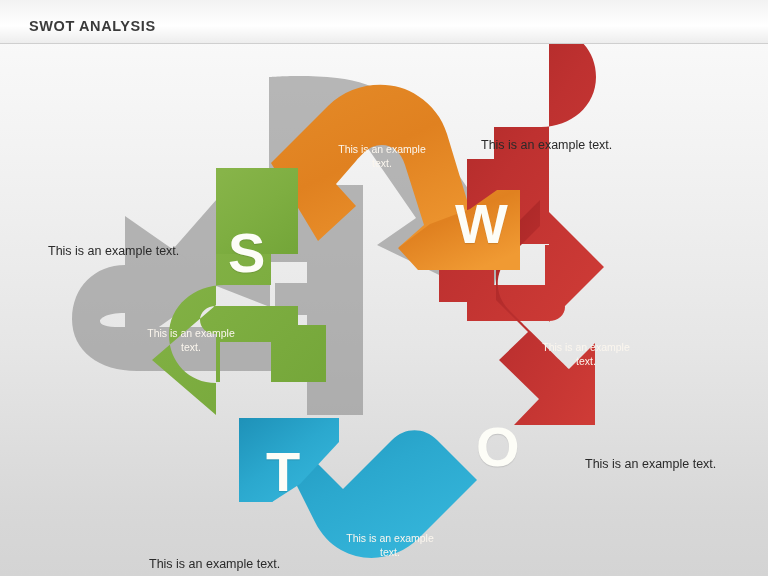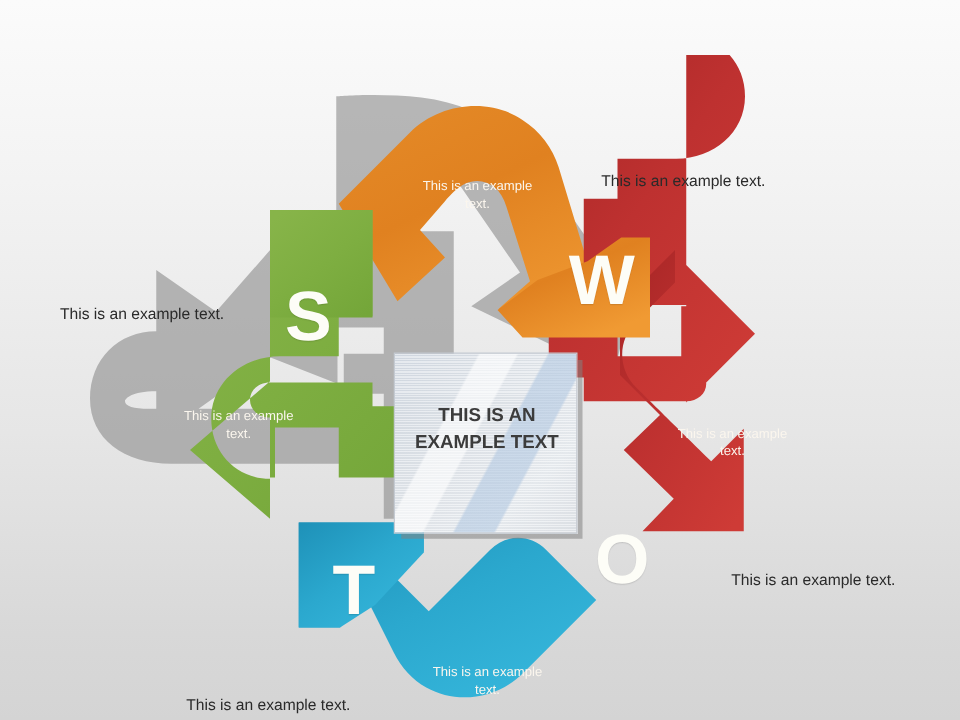--- a/index.html
+++ b/index.html
@@ -145,20 +145,23 @@
     font-weight: bold;
     line-height: 21px;
     color: #3c3c3c;
   }
 </style>
 </head>
 <body>
 
 <div id="slide">
 
+  <div id="header">
+    <div id="header-title">SWOT ANALYSIS</div>
+  </div>
 
   <div id="diagram">
 
     <svg id="diagram-svg" viewBox="0 0 768 532">
       <defs>
         <linearGradient id="gradOrange" x1="0" y1="0" x2="0.65" y2="1">
           <stop offset="0%" stop-color="#E58B28"></stop>
           <stop offset="45%" stop-color="#E08120"></stop>
           <stop offset="100%" stop-color="#F09A33"></stop>
         </linearGradient>
@@ -313,18 +316,15 @@
     <div id="caption-orange" class="arrow-caption">This is an example text.</div>
     <div id="caption-green" class="arrow-caption">This is an example text.</div>
     <div id="caption-red" class="arrow-caption">This is an example text.</div>
     <div id="caption-blue" class="arrow-caption">This is an example text.</div>
 
     <div id="label-left" class="outer-label">This is an example text.</div>
     <div id="label-top" class="outer-label">This is an example text.</div>
     <div id="label-right" class="outer-label">This is an example text.</div>
     <div id="label-bottom" class="outer-label">This is an example text.</div>
 
-    <div id="center-box">
-      <div id="center-text">THIS IS AN EXAMPLE TEXT</div>
-    </div>
 
   </div>
 </div>
 
 </body></html>

